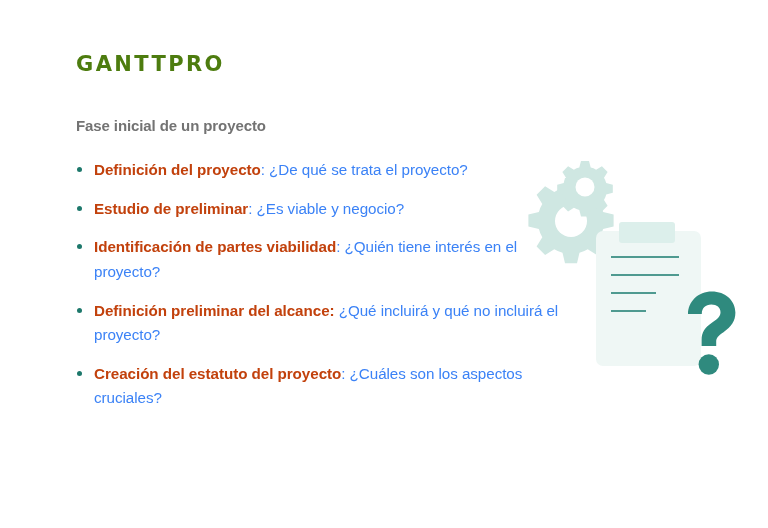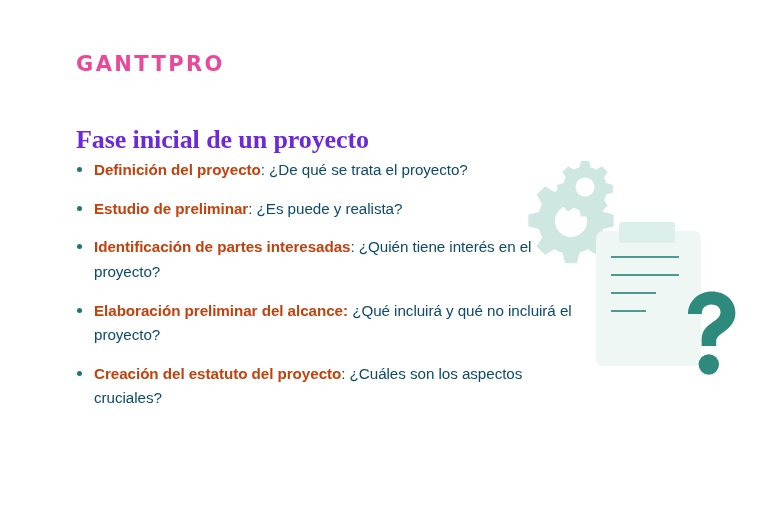--- a/index.html
+++ b/index.html
@@ -23,34 +23,34 @@
 
   
   .logo {
     position: absolute;
     left: 76px;
     top: 54px;
     font-family: "DejaVu Sans", sans-serif;
     font-size: 21px;
     font-weight: 700;
     letter-spacing: 2.4px;
-    color: #ec4899;
+    color: #4d7c0f;
     line-height: 1;
     white-space: nowrap;
   }
 
   
   .heading {
     position: absolute;
     left: 76px;
     top: 107px;
-    font-family: Liberation Serif, serif;
-    font-size: 26px;
+    font-family: Liberation Sans, sans-serif;
+    font-size: 15px;
     font-weight: 700;
-    color: #6d28d9;
+    color: #737373;
     letter-spacing: -0.1px;
     line-height: 1.2;
     white-space: nowrap;
   }
 
   
   .bullets {
     position: absolute;
     left: 76px;
     top: 158px;
@@ -77,21 +77,21 @@
     height: 5px;
     border-radius: 50%;
     background: #1d786b;
   }
   .bullet-term {
     font-weight: 700;
     color: #c2410c;
   }
   .bullet-rest {
     font-weight: 400;
-    color: #0c4a6e;
+    color: #3b82f6;
   }
 
   
   .illustration {
     position: absolute;
     left: 512px;
     top: 150px;
     width: 232px;
     height: 240px;
   }
@@ -108,27 +108,27 @@
 
   <div class="logo">GANTTPRO</div>
 
   <h1 class="heading">Fase inicial de un proyecto</h1>
 
   <ul class="bullets">
     <li class="bullet-item">
       <span class="bullet-dot"></span><span class="bullet-term">Definición del proyecto</span><span class="bullet-rest">: ¿De qué se trata el proyecto?</span>
     </li>
     <li class="bullet-item">
-      <span class="bullet-dot"></span><span class="bullet-term">Estudio de preliminar</span><span class="bullet-rest">: ¿Es puede y realista?</span>
+      <span class="bullet-dot"></span><span class="bullet-term">Estudio de preliminar</span><span class="bullet-rest">: ¿Es viable y negocio?</span>
     </li>
     <li class="bullet-item">
-      <span class="bullet-dot"></span><span class="bullet-term">Identificación de partes interesadas</span><span class="bullet-rest">: ¿Quién tiene interés en el proyecto?</span>
+      <span class="bullet-dot"></span><span class="bullet-term">Identificación de partes viabilidad</span><span class="bullet-rest">: ¿Quién tiene interés en el proyecto?</span>
     </li>
     <li class="bullet-item">
-      <span class="bullet-dot"></span><span class="bullet-term">Elaboración preliminar del alcance:</span><span class="bullet-rest"> ¿Qué incluirá y qué no incluirá el proyecto?</span>
+      <span class="bullet-dot"></span><span class="bullet-term">Definición preliminar del alcance:</span><span class="bullet-rest"> ¿Qué incluirá y qué no incluirá el proyecto?</span>
     </li>
     <li class="bullet-item">
       <span class="bullet-dot"></span><span class="bullet-term">Creación del estatuto del proyecto</span><span class="bullet-rest">: ¿Cuáles son los aspectos cruciales?</span>
     </li>
   </ul>
 
   <div class="illustration">
     <svg viewBox="0 0 232 240" xmlns="http://www.w3.org/2000/svg">
 
       <g fill="#cfe7e2">

